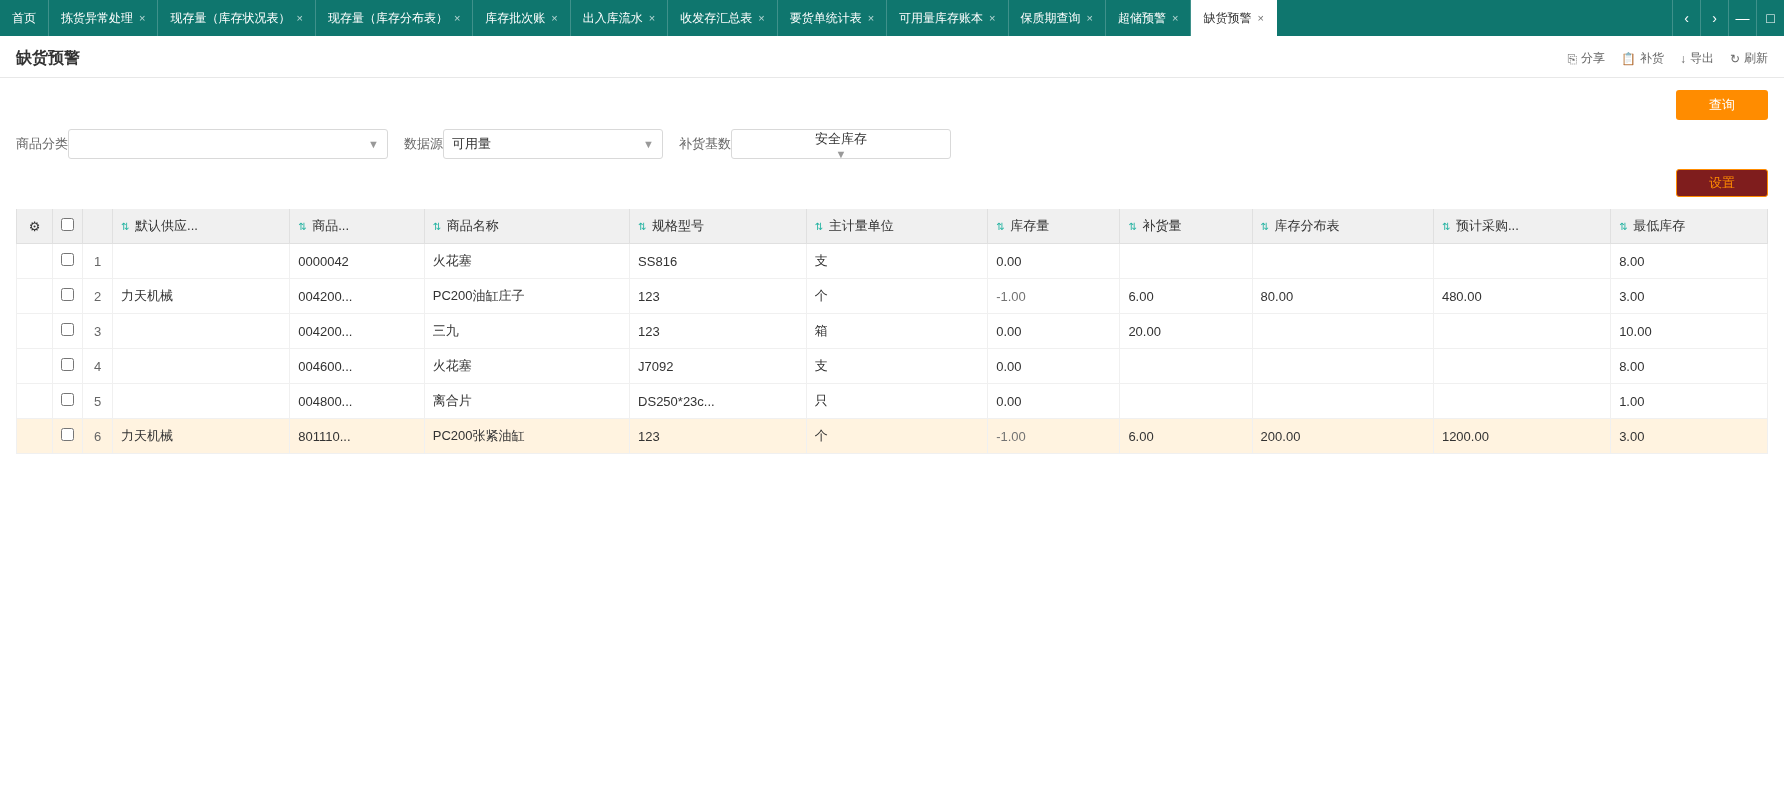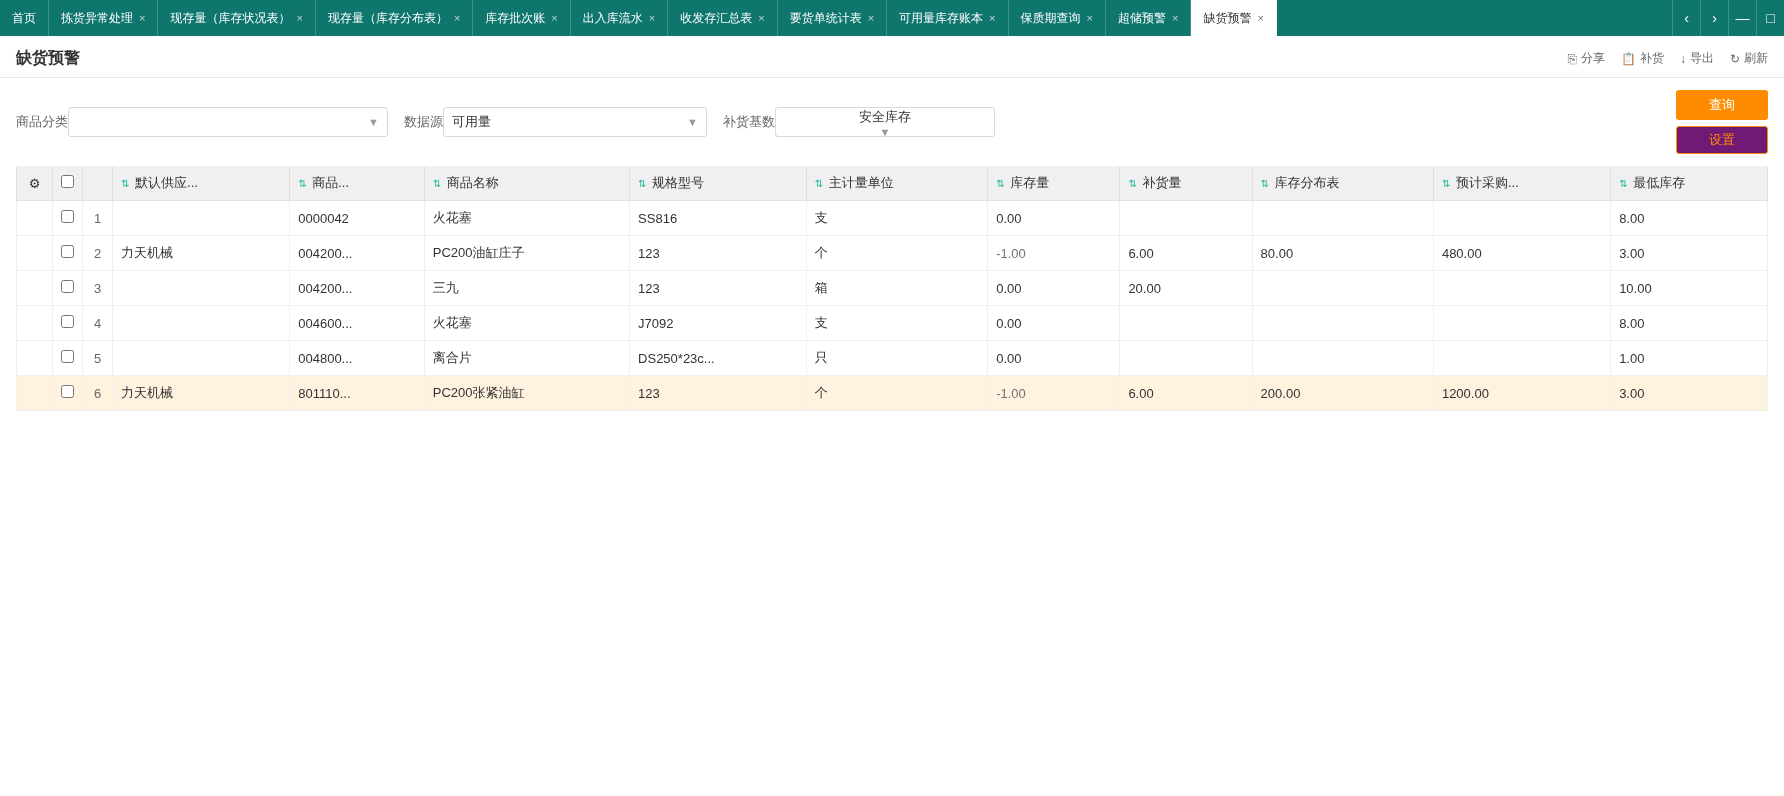--- a/index.html
+++ b/index.html
@@ -138,28 +138,29 @@
       background: #ff8c00;
       color: #fff;
       border: none;
       padding: 6px 33px;
       border-radius: 3px;
       cursor: pointer;
       font-size: 13px;
       font-family: inherit;
     }
     .btn-settings {
-      background: #701a75;
+      background: #7f1d1d;
       color: #ff8c00;
       border: 1px solid #ff8c00;
       padding: 4px 18px;
       border-radius: 3px;
       cursor: pointer;
       font-size: 13px;
       font-family: inherit;
+      margin-top: 43px;
     }
 
     
     .table-container {
       padding: 0 16px;
     }
     table {
       width: 100%;
       border-collapse: collapse;
       font-size: 13px;
@@ -302,21 +303,21 @@
     <div class="filter-group">
       <span class="filter-label">商品分类</span>
       <div class="filter-select" style="width:320px;">
         <span></span>
         <span class="arrow">▼</span>
       </div>
     </div>
 
     <div class="filter-group">
       <span class="filter-label">数据源</span>
-      <div class="filter-select" style="width:264px;">
+      <div class="filter-select" style="width:220px;">
         <span class="filter-value">可用量</span>
         <span class="arrow">▼</span>
       </div>
     </div>
 
     <div class="filter-group">
       <span class="filter-label">补货基数</span>
       <div class="filter-select" style="width:220px;flex-direction:column;">
         <span class="filter-value">安全库存</span>
         <span class="arrow">▼</span>

